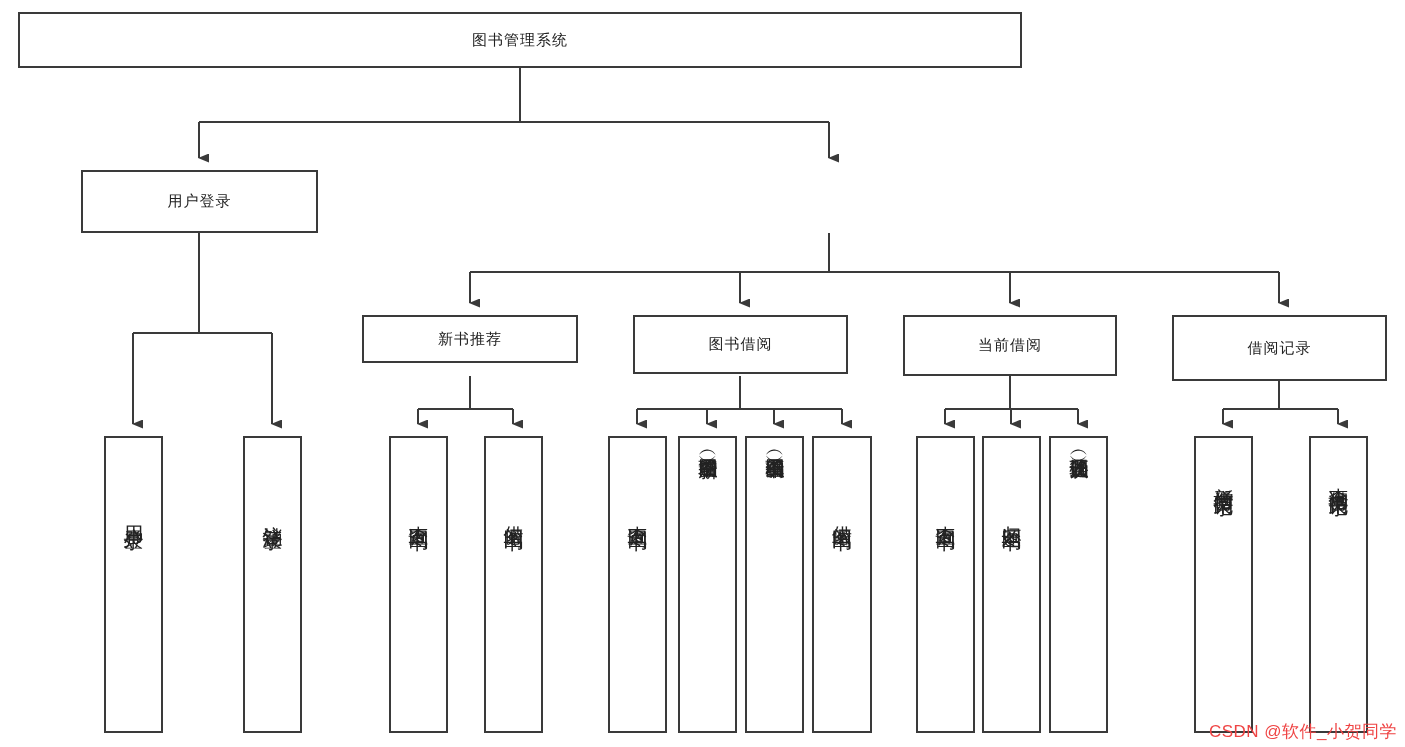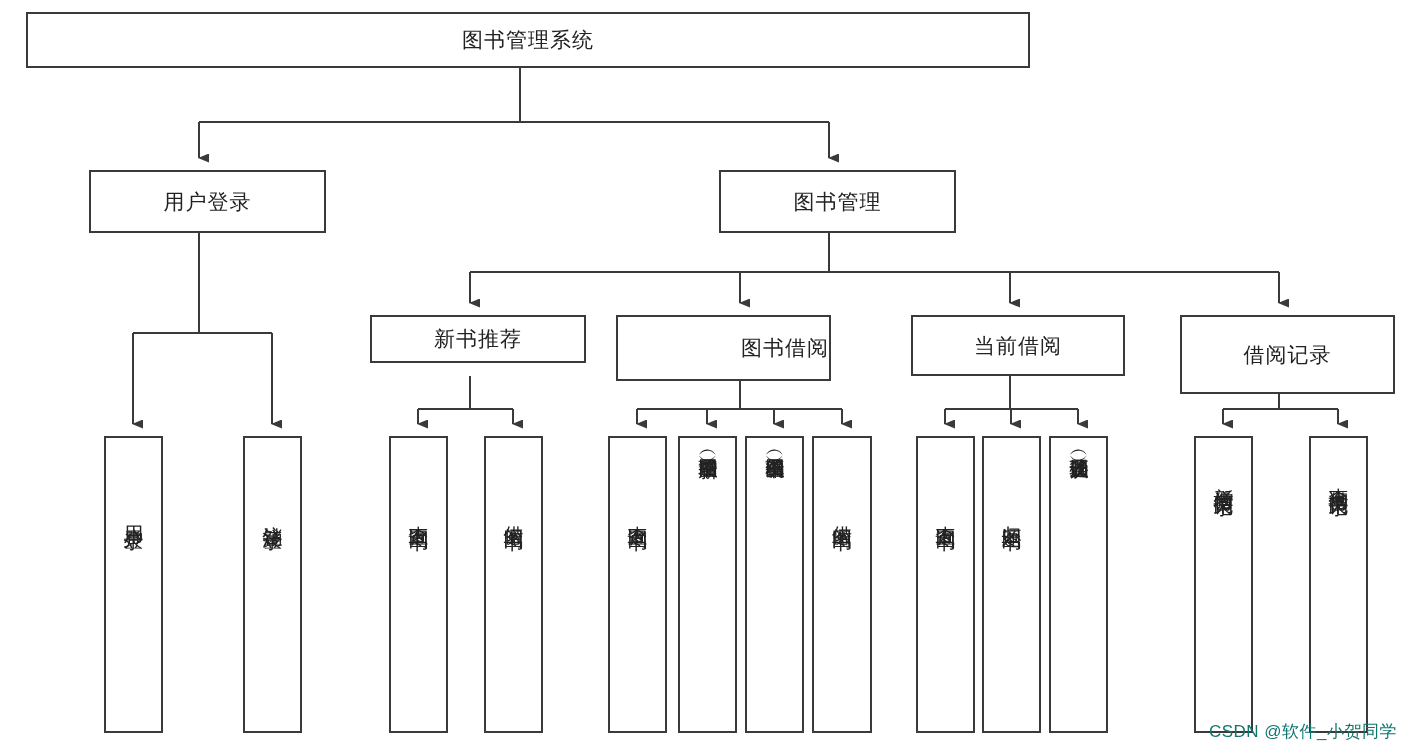--- a/index.html
+++ b/index.html
@@ -31,23 +31,22 @@
     box-sizing: border-box;
     background: #ffffff;
     border: 2px solid #3a3a3a;
     display: flex;
     align-items: center;
     justify-content: center;
     color: #222222;
     z-index: 2;
   }
   .node.h-node {
-    font-size: 21px;
+    font-size: 15px;
     letter-spacing: 1px;
-    margin-left: 8px;
   }
   .node.h-node .node-label {
     white-space: nowrap;
     line-height: 1.1;
   }
   .node.v-node {
     align-items: flex-start;
     justify-content: center;
     padding-top: 8px;
   }
@@ -63,21 +62,21 @@
   .node.v-node.tight .node-label {
     font-size: 19px;
     letter-spacing: 0px;
     line-height: 1.2;
   }
   #watermark {
     position: absolute;
     right: 8px;
     bottom: 4px;
     font-size: 17px;
-    color: #0f766e;
+    color: #ef4444;
     letter-spacing: 0.5px;
     z-index: 5;
     white-space: nowrap;
     margin-left: 32px;
   }
 </style>
 </head>
 <body>
 
 <div id="diagram-root">
@@ -133,37 +132,34 @@
   </svg>
 
   <div class="node h-node" style="left:18px; top:12px; width:1004px; height:56px;">
     <span class="node-label">图书管理系统</span>
   </div>
 
   <div class="node h-node" style="left:81px; top:170px; width:237px; height:63px;">
     <span class="node-label">用户登录</span>
   </div>
 
-  <div class="node h-node" style="left:711px; top:170px; width:237px; height:63px;">
-    <span class="node-label">图书管理</span>
-  </div>
 
   <div class="node h-node" style="left:362px; top:315px; width:216px; height:48px;">
     <span class="node-label">新书推荐</span>
   </div>
 
-  <div class="node h-node" style="left:608px; top:315px; width:215px; height:66px;justify-content:flex-end;">
+  <div class="node h-node" style="left:633px; top:315px; width:215px; height:59px;">
     <span class="node-label">图书借阅</span>
   </div>
 
   <div class="node h-node" style="left:903px; top:315px; width:214px; height:61px;text-align:right;">
     <span class="node-label">当前借阅</span>
   </div>
 
-  <div class="node h-node" style="left:1172px; top:315px; width:215px; height:79px;">
+  <div class="node h-node" style="left:1172px; top:315px; width:215px; height:66px;">
     <span class="node-label">借阅记录</span>
   </div>
 
   <div class="node v-node" style="left:104px; top:436px; width:59px; height:297px; padding-top:72px;">
     <span class="node-label">用户登录</span>
   </div>
 
   <div class="node v-node" style="left:243px; top:436px; width:59px; height:297px; padding-top:72px;">
     <span class="node-label">注销登录</span>
   </div>

